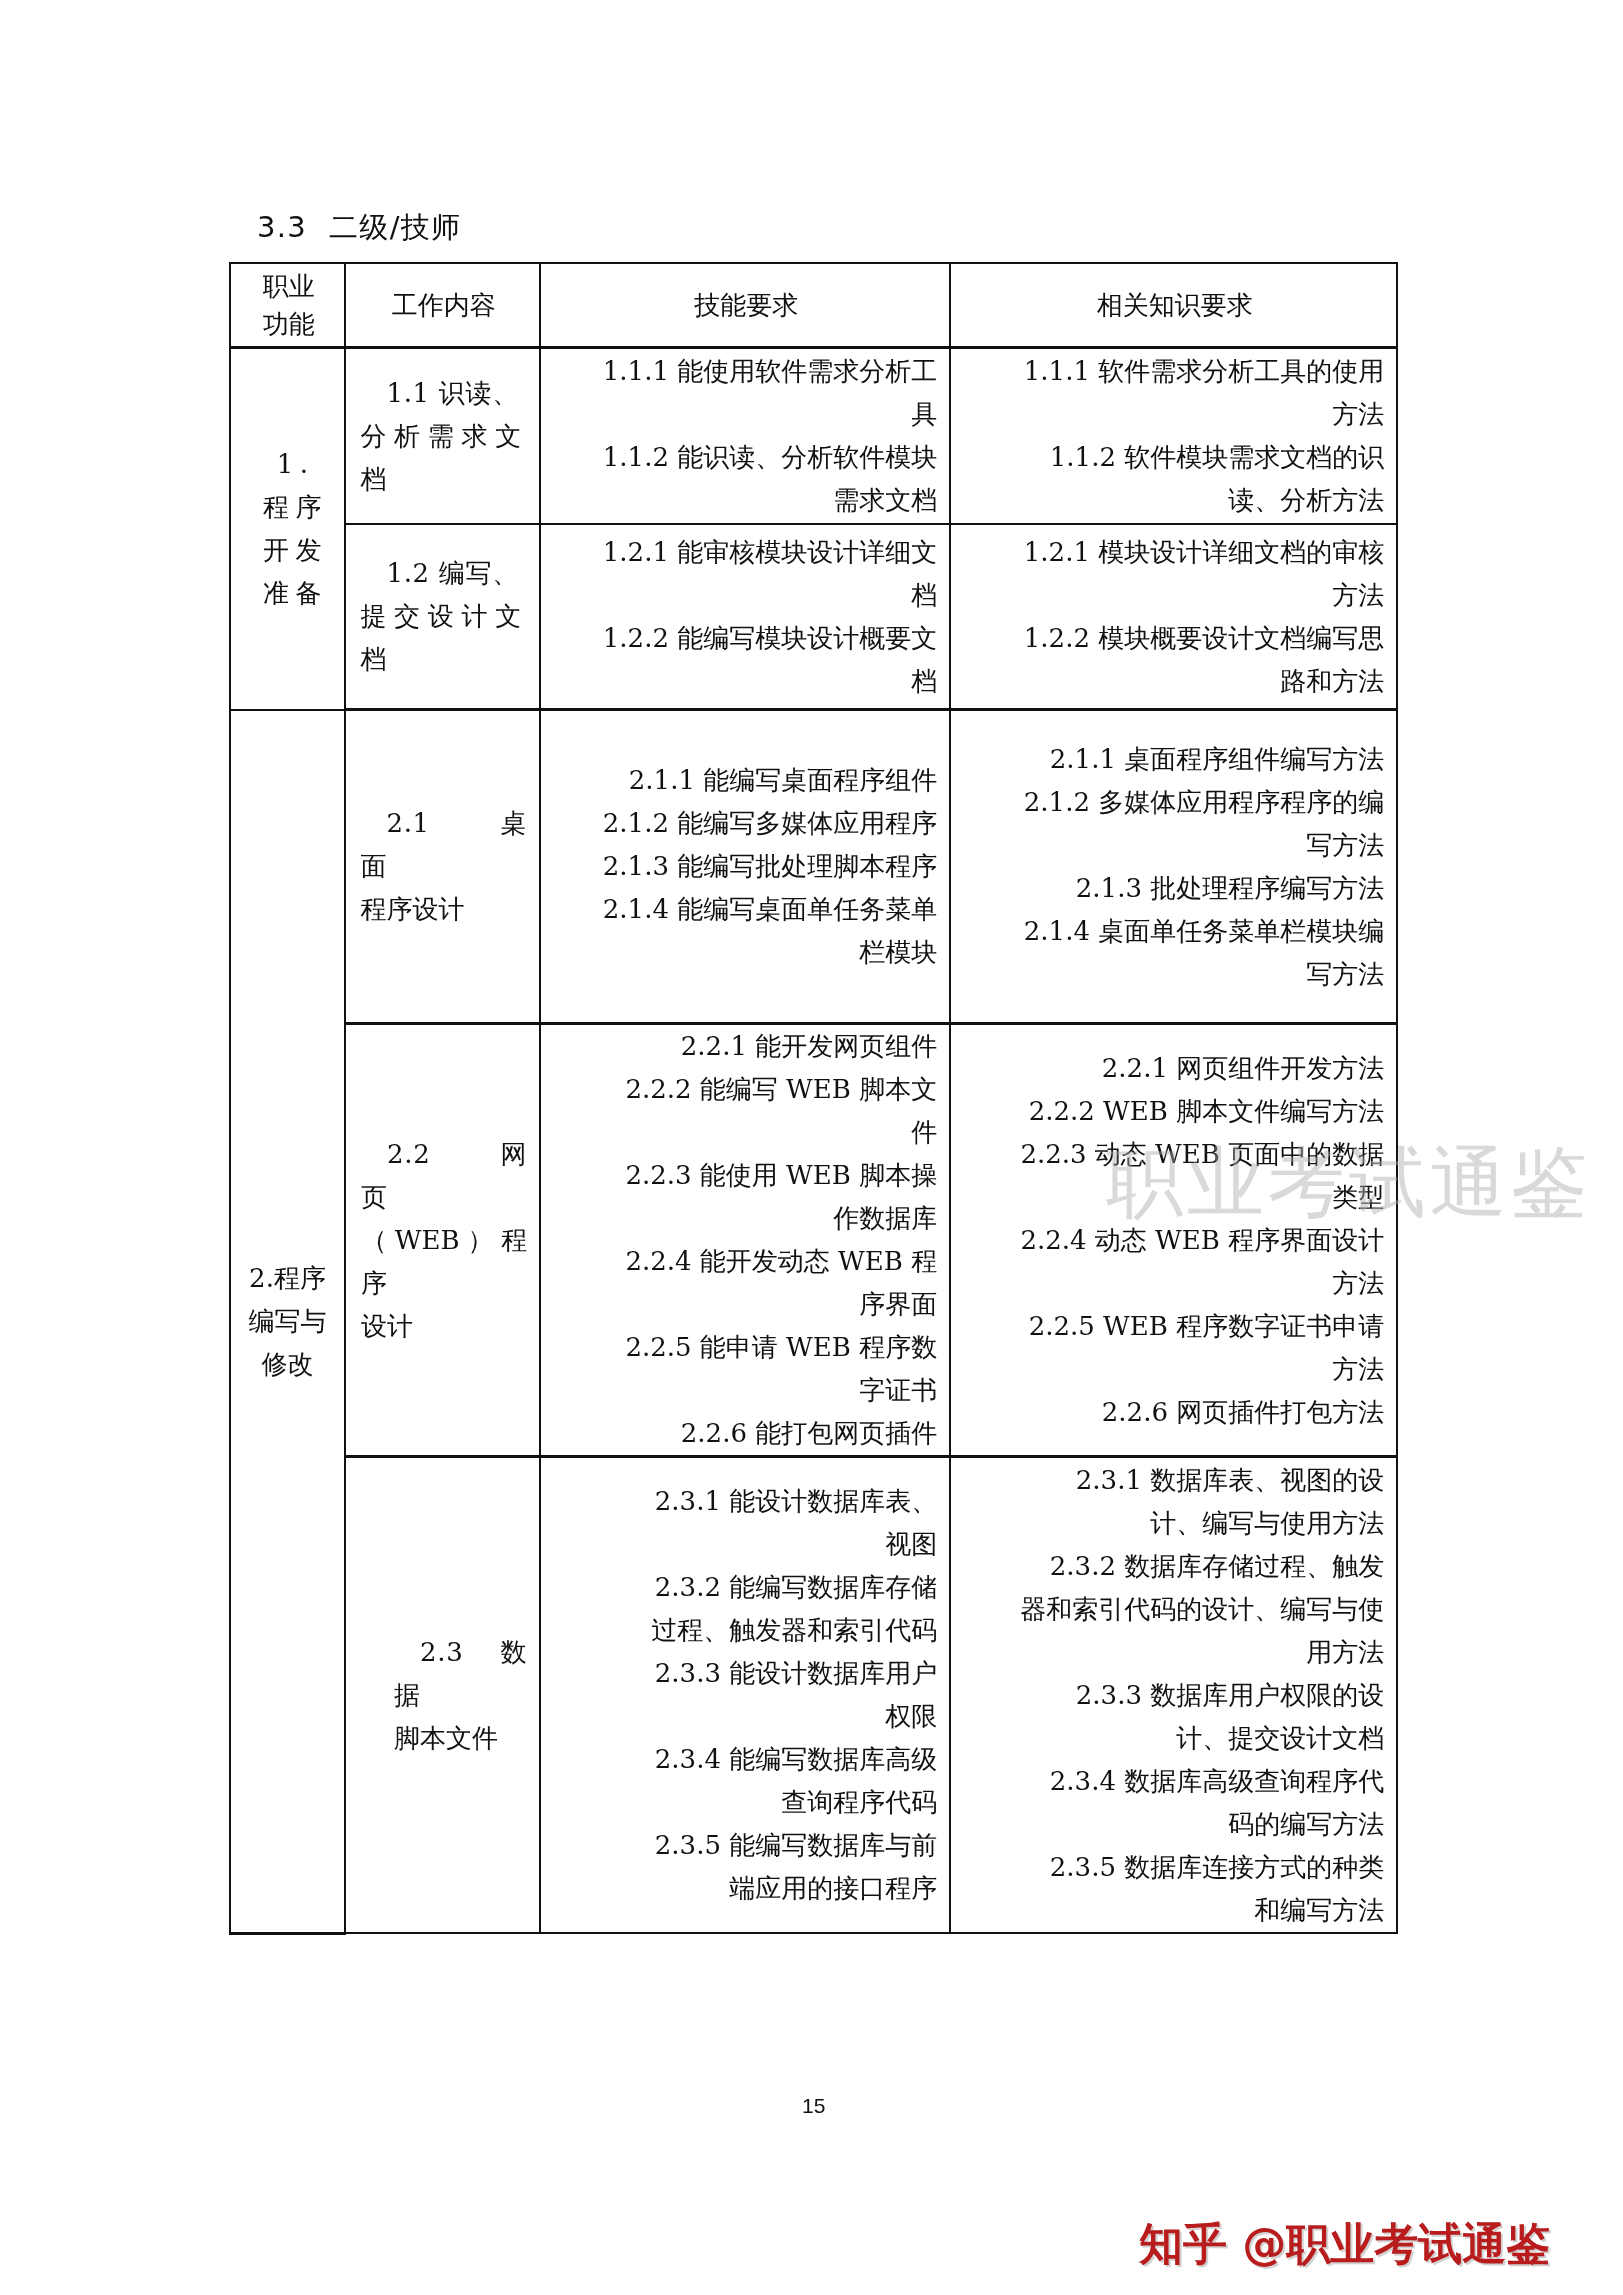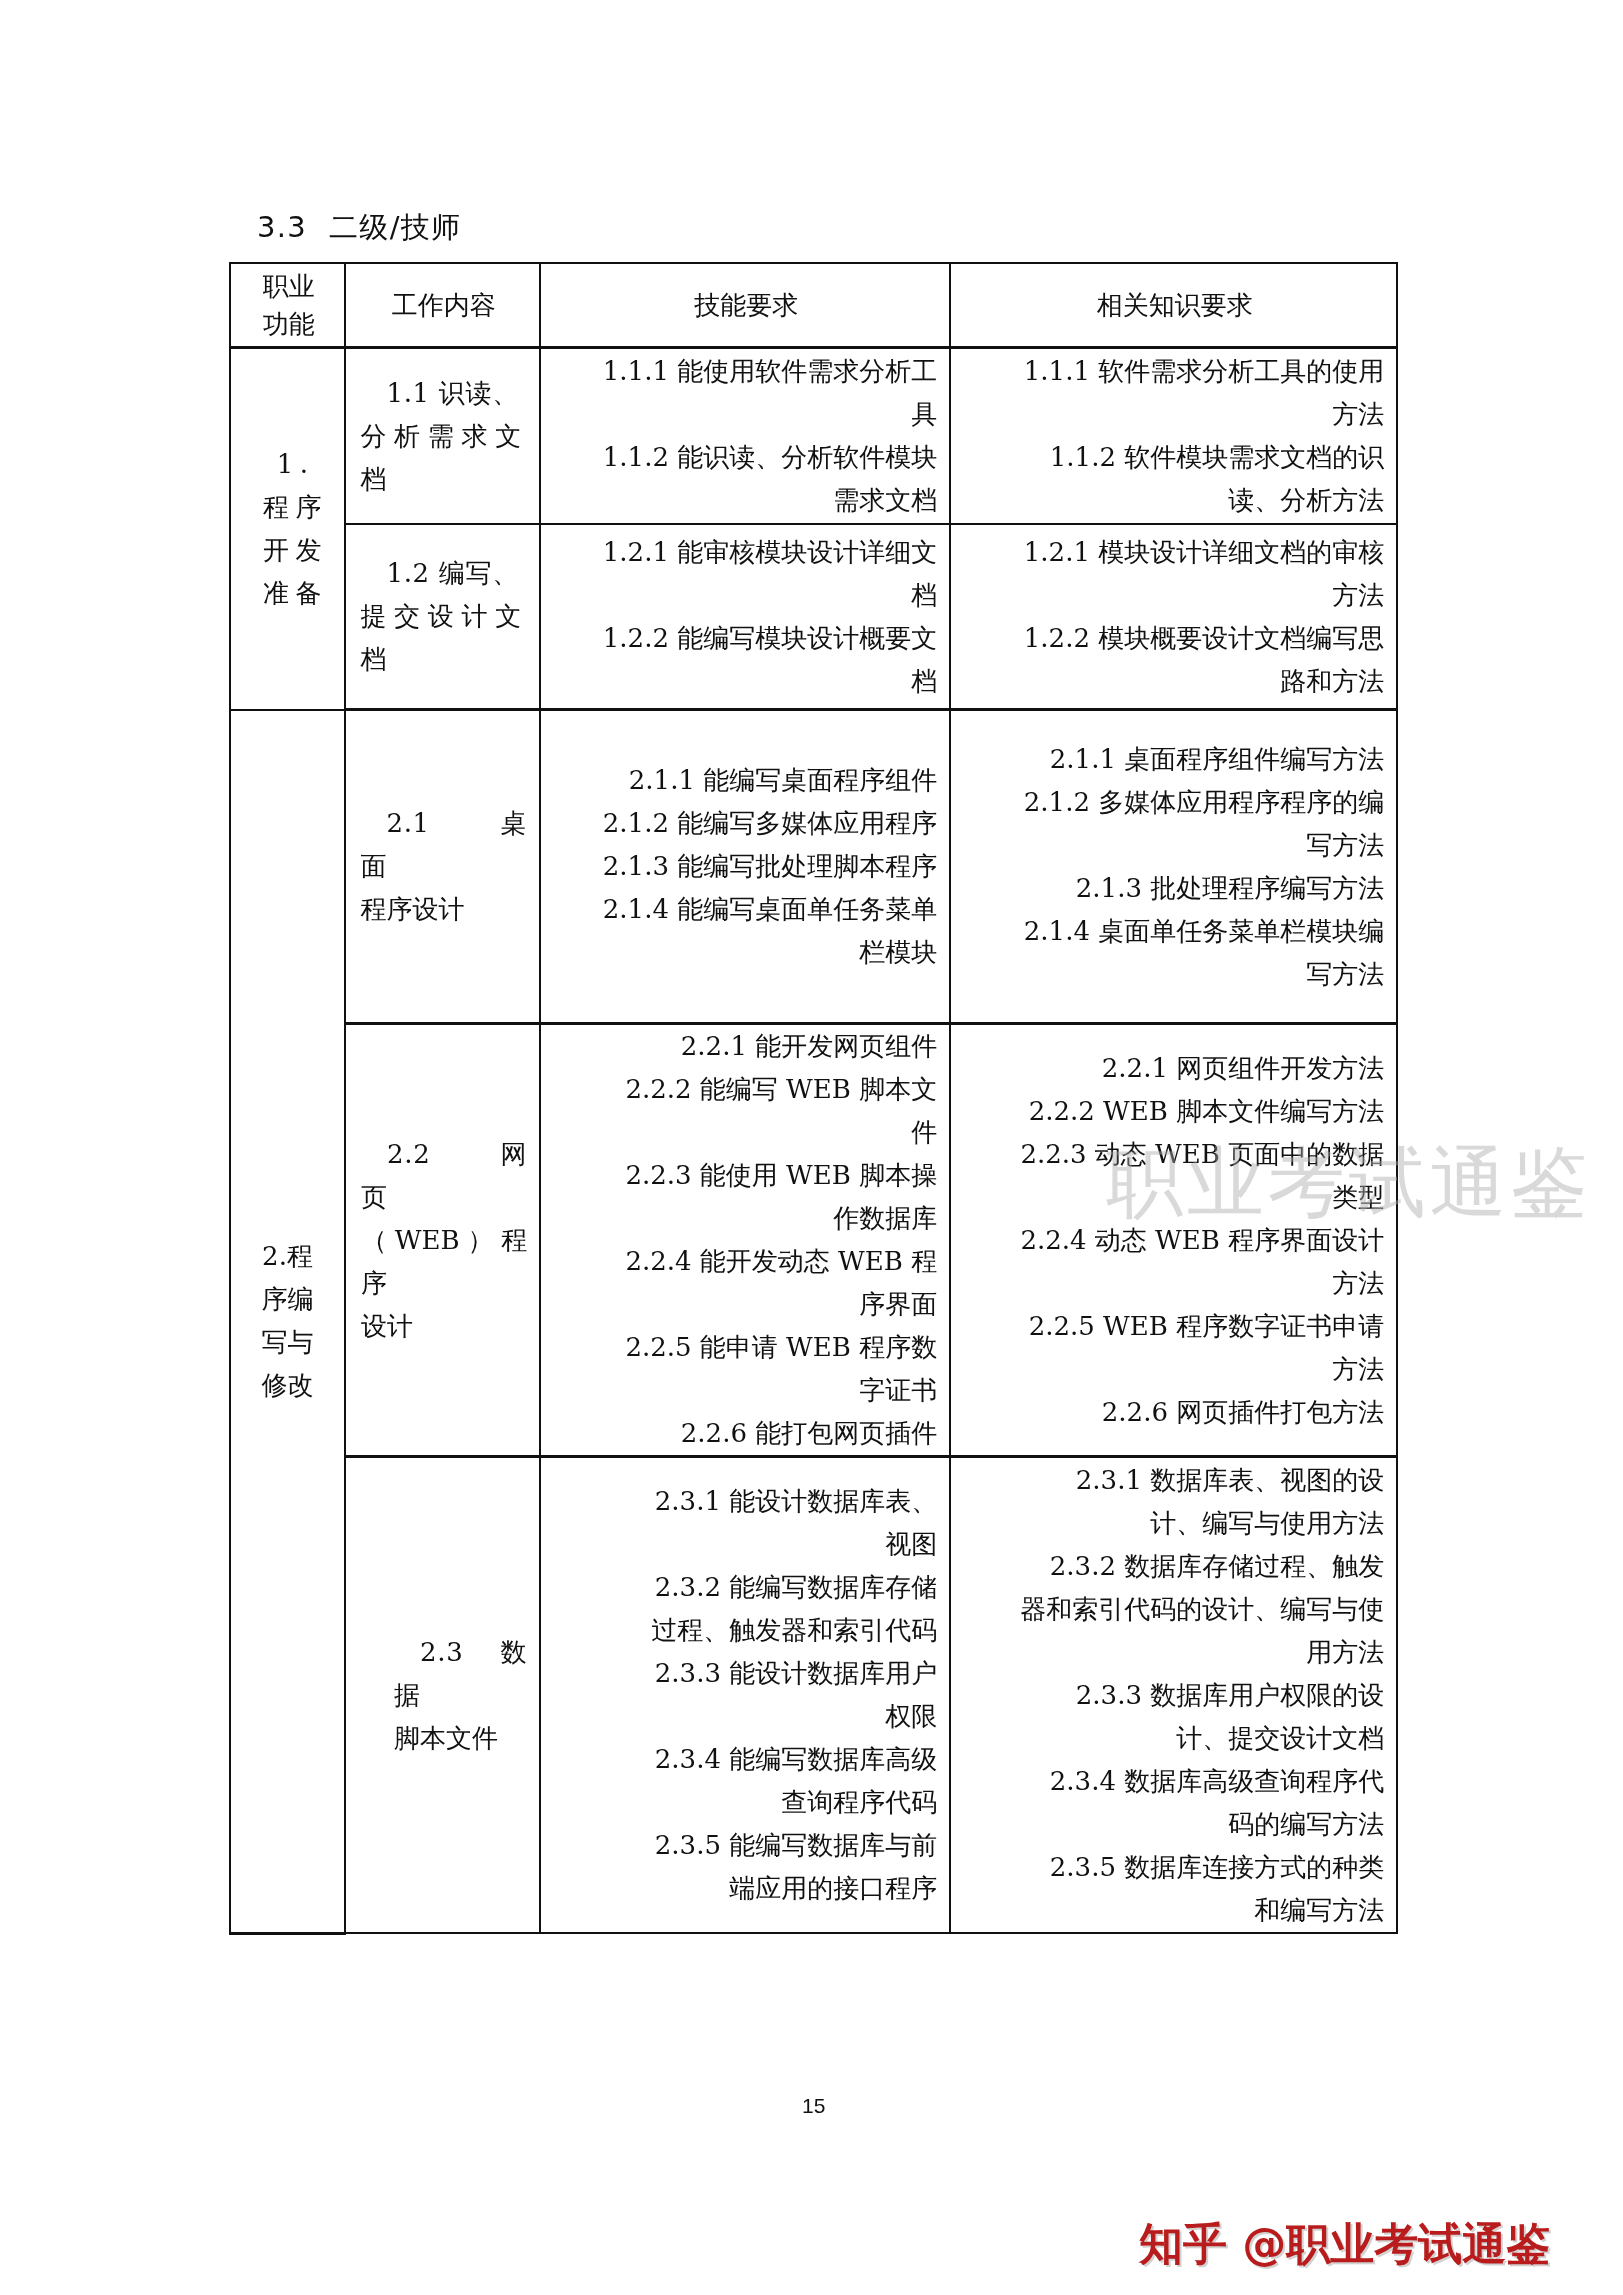--- a/index.html
+++ b/index.html
@@ -21,21 +21,21 @@
   }
   table.req td, table.req th {
     border: 2px solid #111; vertical-align: middle; font-weight: normal;
     padding: 0 11.8px 0 14.4px; word-break: break-all;
   }
   table.req thead th { text-align: center; height: 82px; border-bottom-width: 3.3px; }
   table.req thead th.c1 { line-height: 38px; }
   col.c1 { width: 115px; } col.c2 { width: 195px; } col.c3 { width: 410px; } col.c4 { width: 447px; }
   td.func { text-align: center; padding: 0 19.6px; }
   td.func.f1 { letter-spacing: 6.5px; line-height: 43px; padding-left: 28px; }
-  td.func.f2 { line-height: 43px; padding: 0 26px; }
+  td.func.f2 { line-height: 43px; padding: 0 13px; }
   td.work { text-align: justify; text-align-last: left; padding: 0 11.8px 0 14.4px; line-height: 43px; }
   td.work .wl { display: block; text-indent: 26px; letter-spacing: 0.7px; }
   td.skill, td.know { text-align: right; }
   .item { display: block; text-indent: 44px; }
   tr.r11 td { height: 174px; } tr.r12 td { height: 183px; border-bottom-width: 3.3px; }
   tr.r21 td { height: 311px; border-bottom-width: 3.3px; } tr.r22 td { height: 397px; border-bottom-width: 3.3px; padding-left: 15px; }
   tr.r23 td { height: 474px; padding-left: 48px; }
   .watermark-mid {
     position: absolute; left: 1106px; top: 1132px;
     font-family: "DejaVu Sans", "Liberation Sans", sans-serif;

